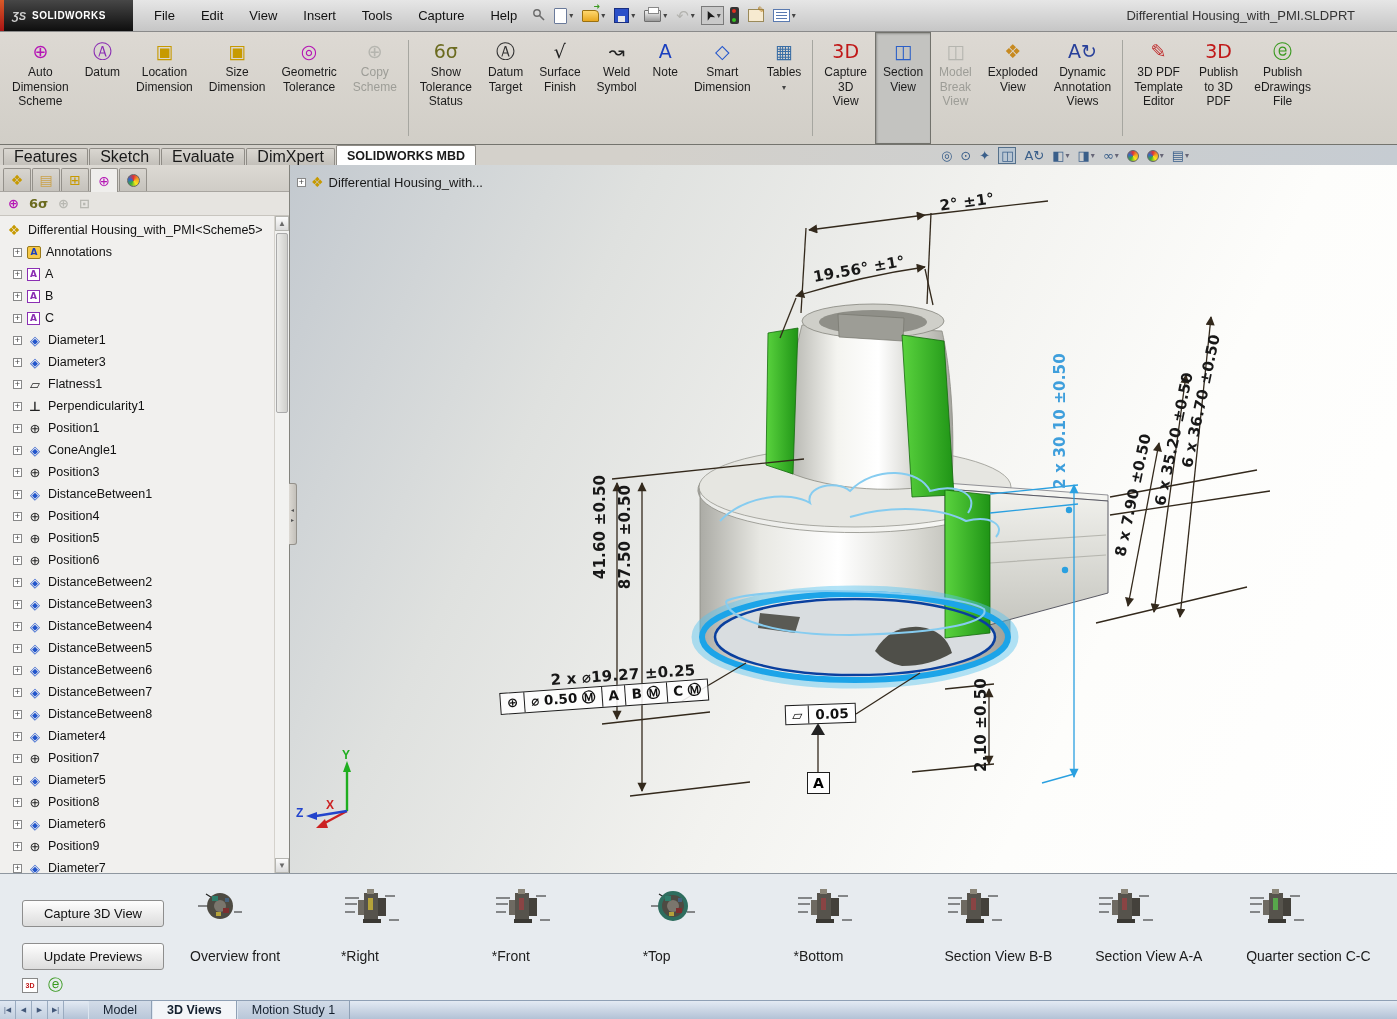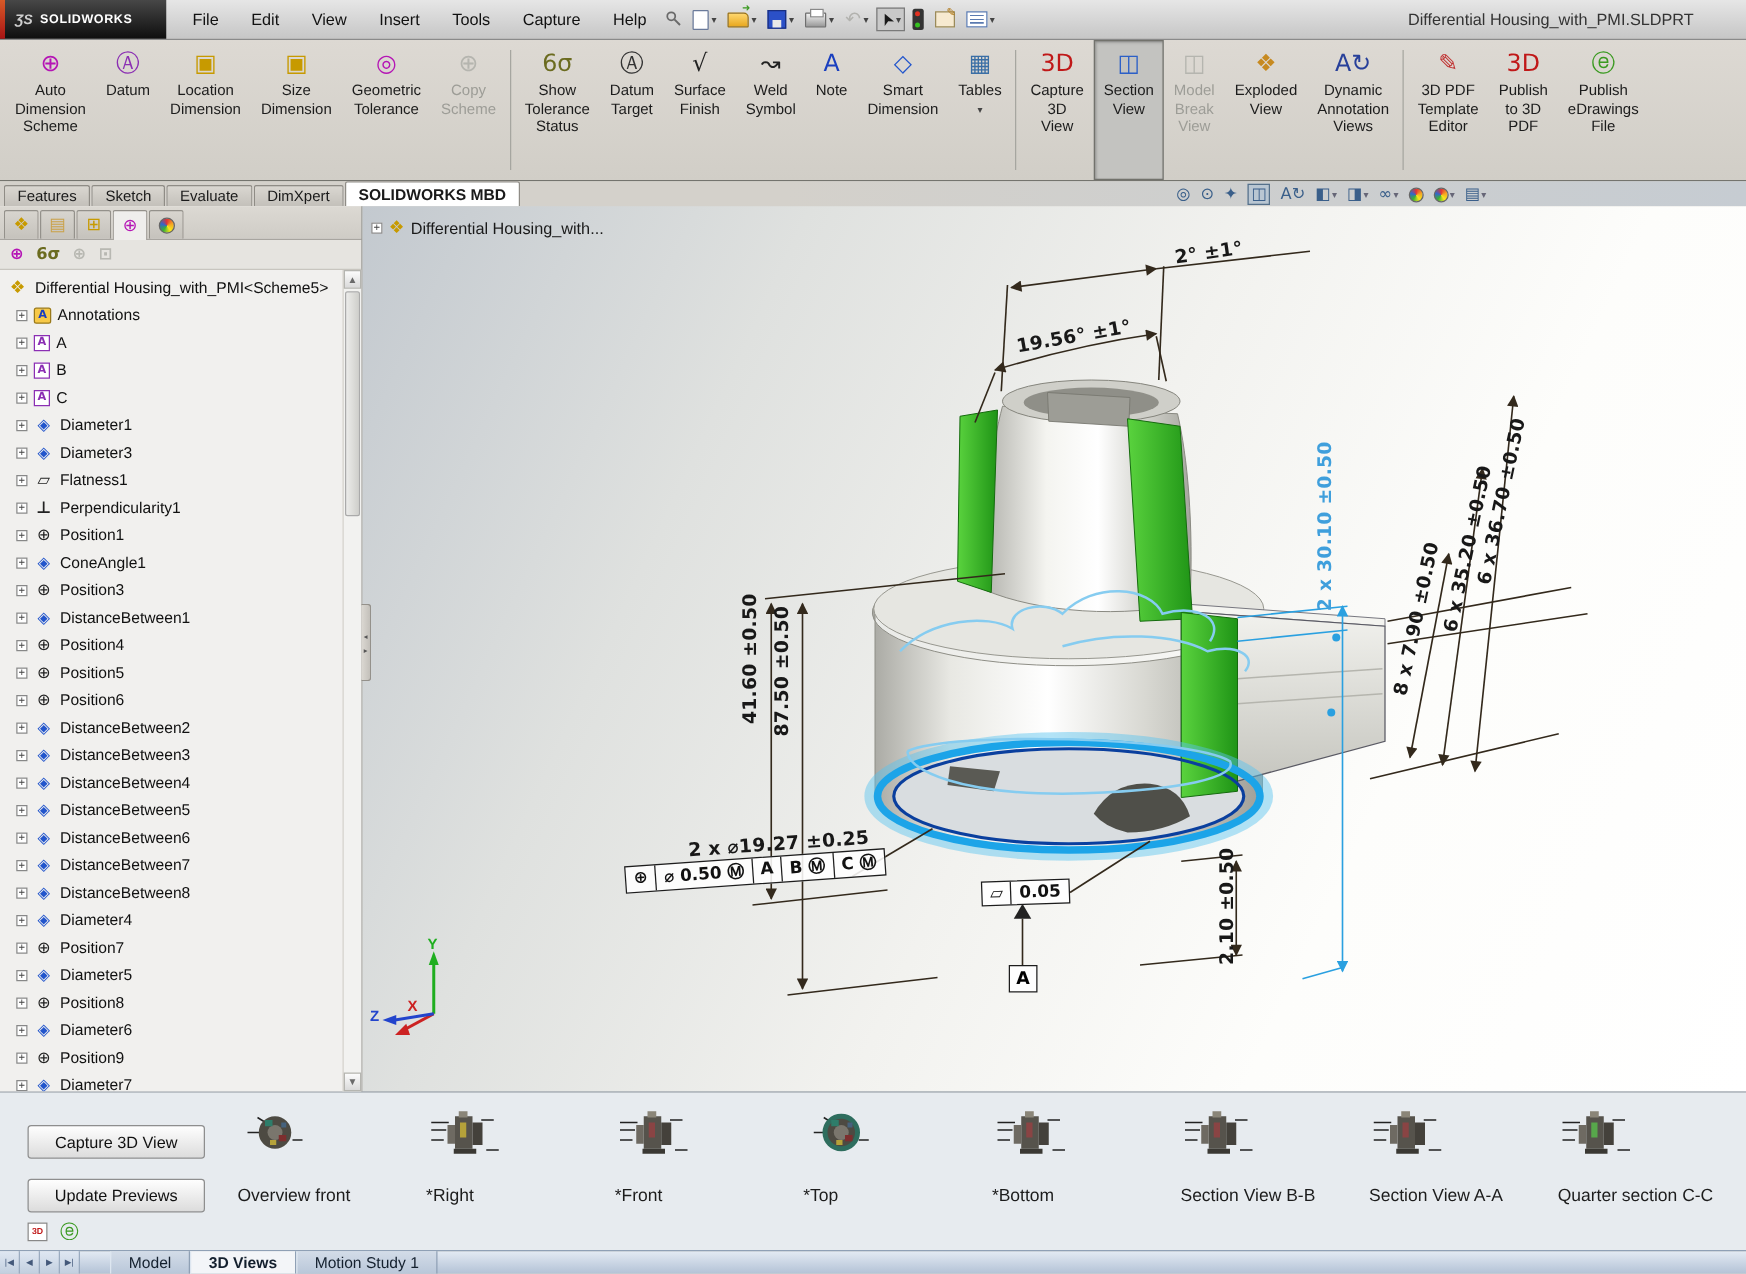--- a/index.html
+++ b/index.html
@@ -39,21 +39,21 @@
 .rgroup{display:flex}
 .rsep{width:1px;background:#a6a6a0;margin:8px 3px}
 .rbtn{display:flex;flex-direction:column;align-items:center;padding:5px 7px 1px;font-size:12px;line-height:14.5px;color:#1c1c1c;text-align:center;border:1px solid transparent;cursor:default}
 .rbtn.active{background:#c3c3c0;border:1px solid #72726c;box-shadow:inset 1px 1px 2px rgba(0,0,0,.25)}
 .rbtn.disabled{color:#9d9d97}
 .ric{font-size:19px;height:26px;line-height:26px;margin-bottom:1px;font-family:"DejaVu Sans",sans-serif}
 .rlabel div{white-space:nowrap}
 .rcaret{font-size:8px;color:#444;margin-top:1px}
 
 #tabrow{height:20px;display:flex;align-items:flex-end;background:linear-gradient(90deg,#d4d1cb 0%,#d4d1cb 45%,#c6ccd2 100%);position:relative}
-.dtab{height:17px;padding:0 10px;font-size:12px;display:flex;align-items:center;background:linear-gradient(#dad7d1,#c3c0ba);border:1px solid #8f8c86;border-bottom:none;margin-right:1px;border-radius:2px 2px 0 0;color:#1a1a1a;cursor:default}
+.dtab{height:17px;padding:0 10px;font-size:16px;display:flex;align-items:center;background:linear-gradient(#dad7d1,#c3c0ba);border:1px solid #8f8c86;border-bottom:none;margin-right:1px;border-radius:2px 2px 0 0;color:#1a1a1a;cursor:default}
 .dtab:first-child{margin-left:3px}
 .dtab.active{height:20px;background:#fff;font-weight:bold;font-size:12.5px}
 #hud{position:absolute;left:941px;top:1px;height:19px;display:flex;align-items:center;gap:8px;font-size:13px;color:#3a5f8a;font-family:"DejaVu Sans",sans-serif}
 .hicon{display:flex;align-items:center;gap:1px;cursor:default}
 .hglyph{font-size:13px}
 .hicon.active{background:#b9c6d2;border:1px solid #55708a;padding:0 2px}
 .hball{width:12px;height:12px;border-radius:50%;background:conic-gradient(#e23333,#f5a623,#f8e71c,#3bb035,#3366cc,#e23333);border:1px solid #666}
 .hcaret{font-size:8px;color:#667}
 
 #main{display:flex;height:708px}

